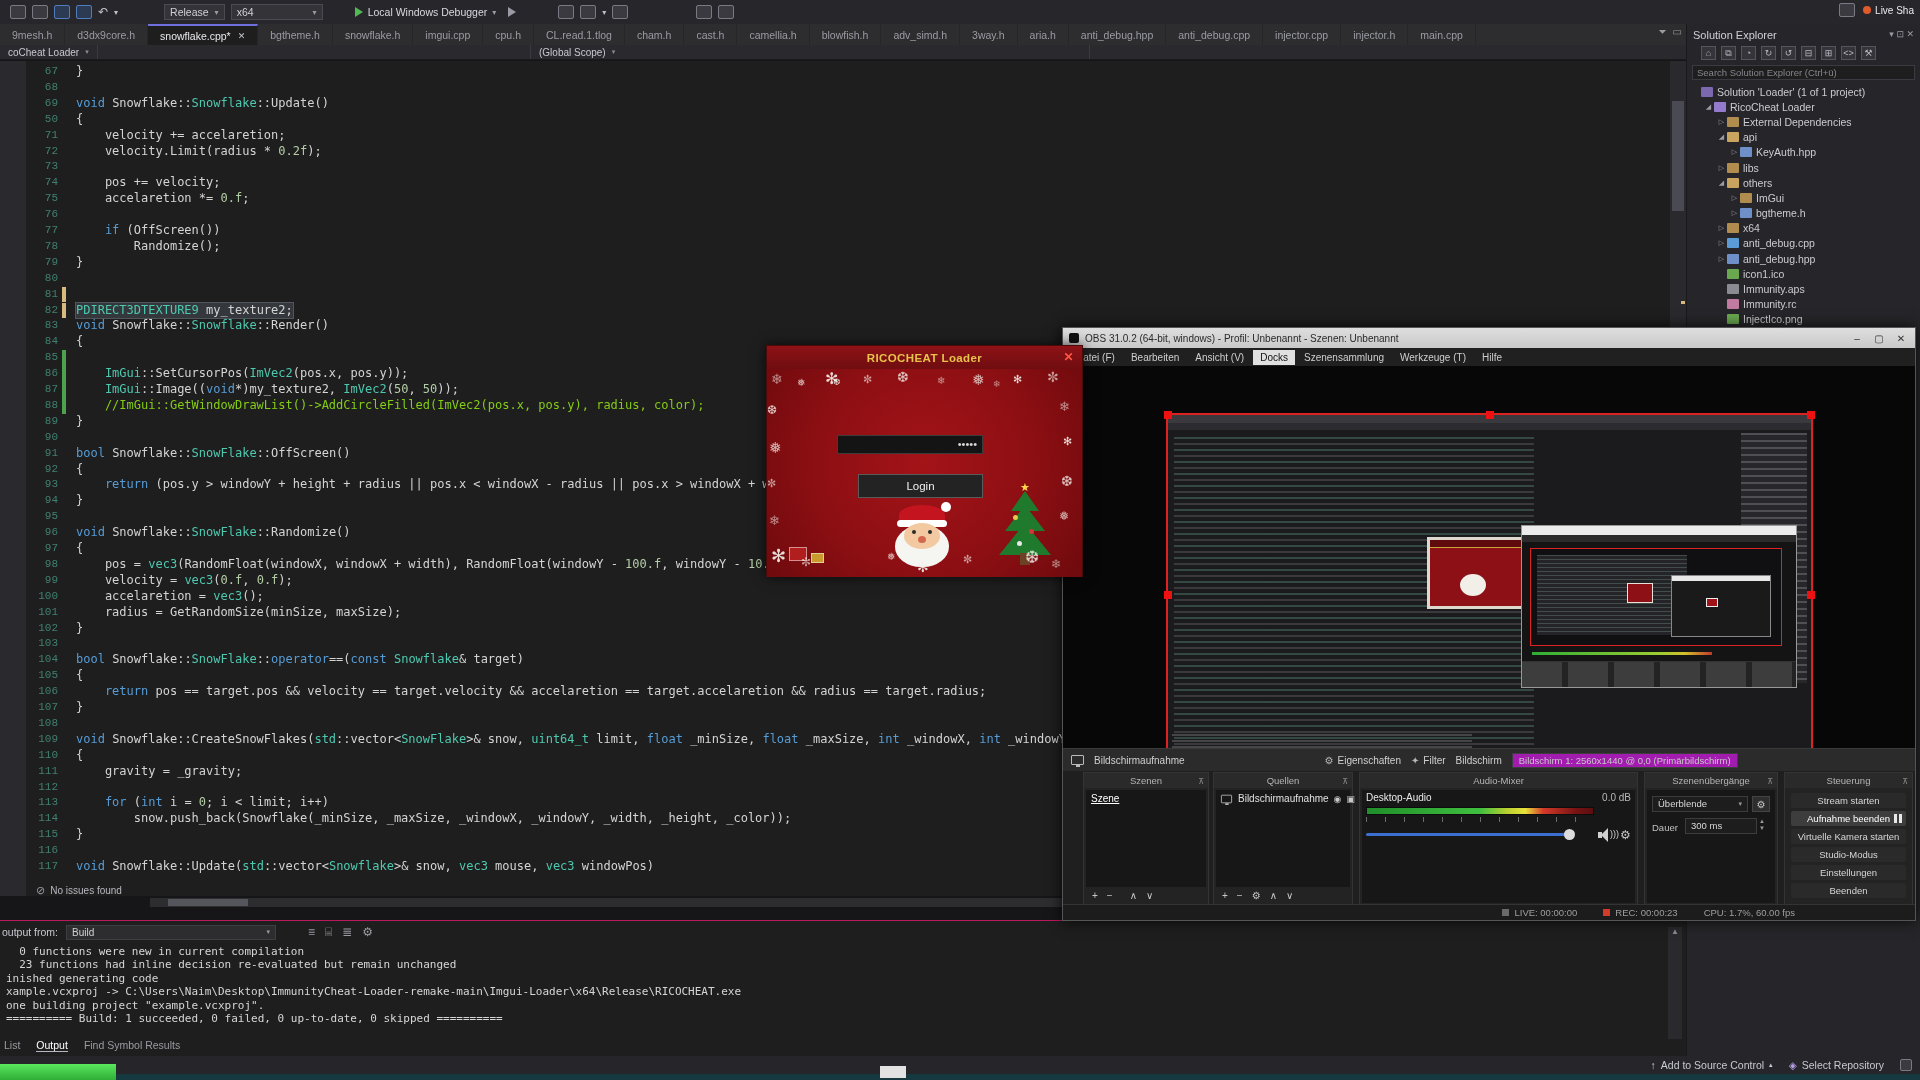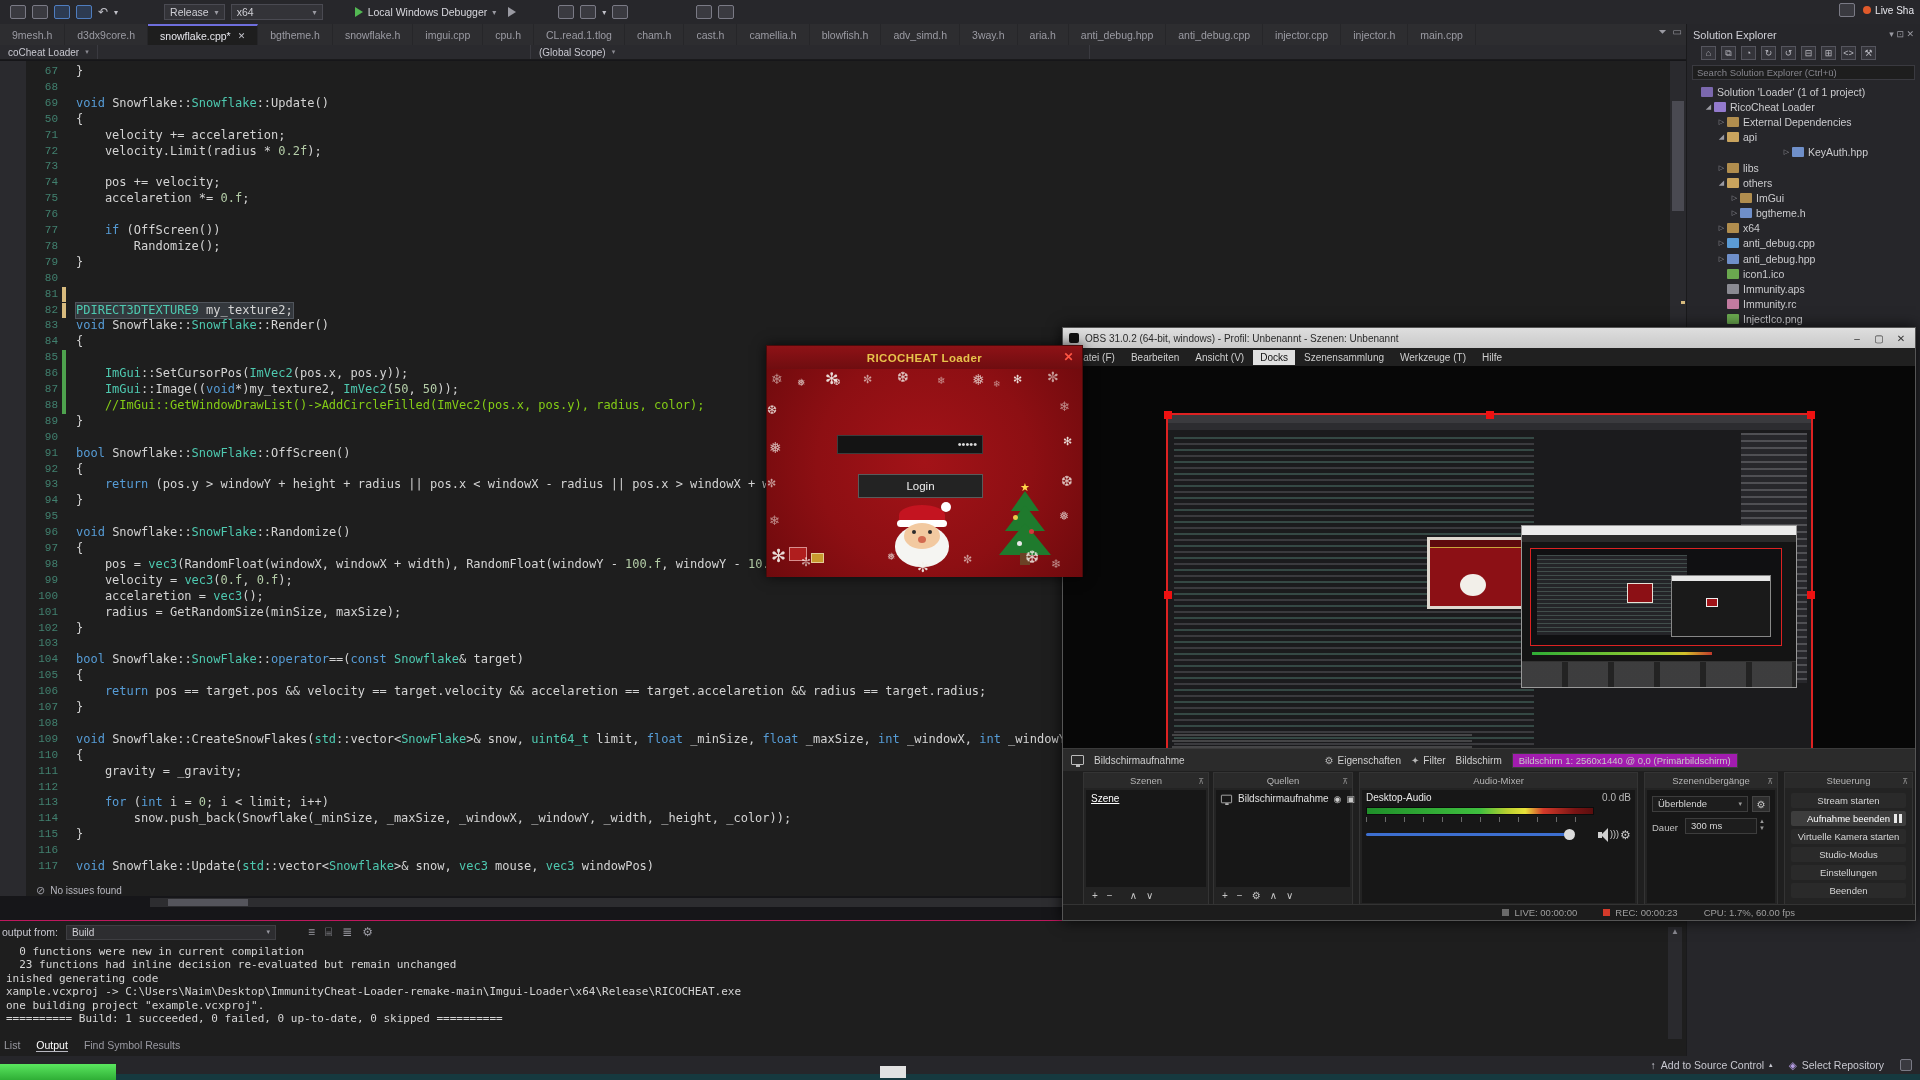--- a/index.html
+++ b/index.html
@@ -429,21 +429,21 @@
         <div class="se-row" style="padding-left: 30px;">
           <span class="se-exp">▷</span>
           <span class="se-ico ico-folder"></span>
           <span>External Dependencies</span>
         </div>
         <div class="se-row" style="padding-left: 30px;">
           <span class="se-exp">◢</span>
           <span class="se-ico ico-folder-open"></span>
           <span>api</span>
         </div>
-        <div class="se-row" style="padding-left: 43px; justify-content: center;">
+        <div class="se-row" style="padding-left: 43px;">
           <span class="se-exp">▷</span>
           <span class="se-ico ico-header"></span>
           <span>KeyAuth.hpp</span>
         </div>
         <div class="se-row" style="padding-left: 30px;">
           <span class="se-exp">▷</span>
           <span class="se-ico ico-folder"></span>
           <span>libs</span>
         </div>
         <div class="se-row" style="padding-left: 30px;">

